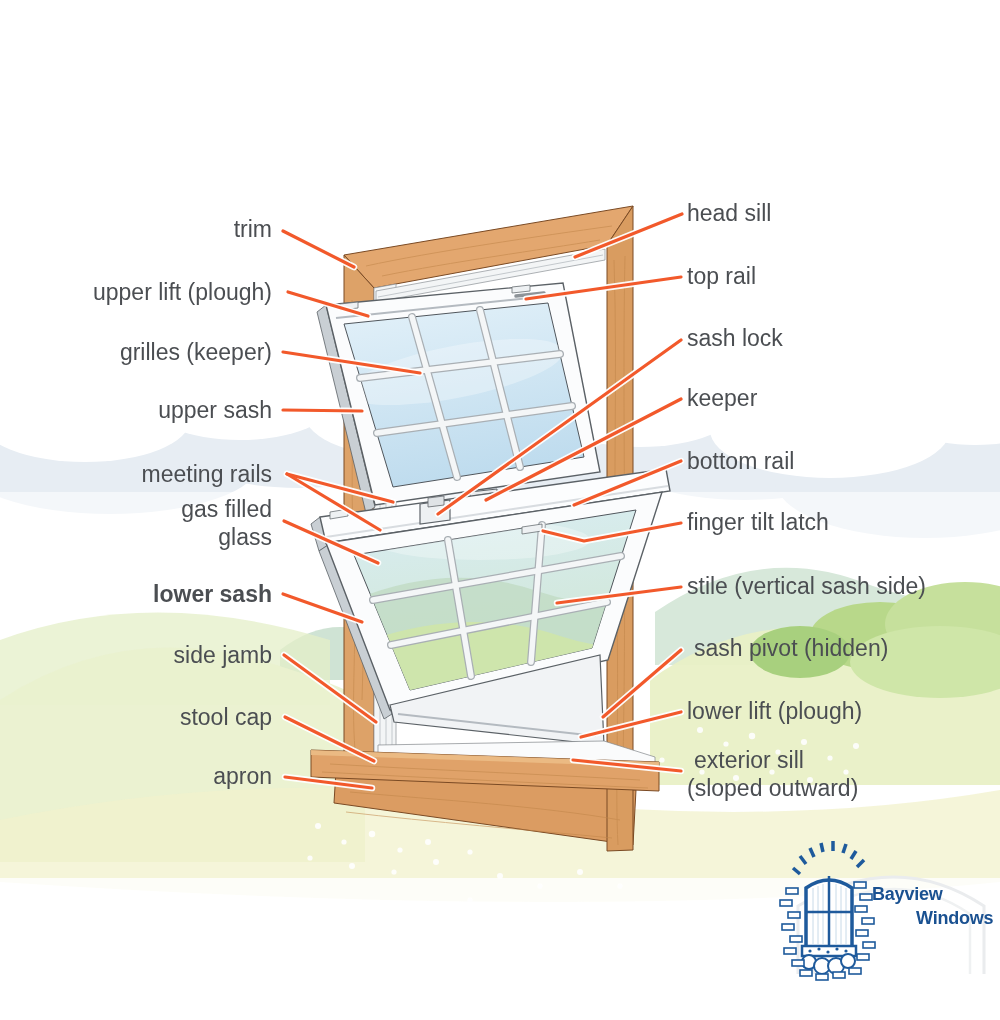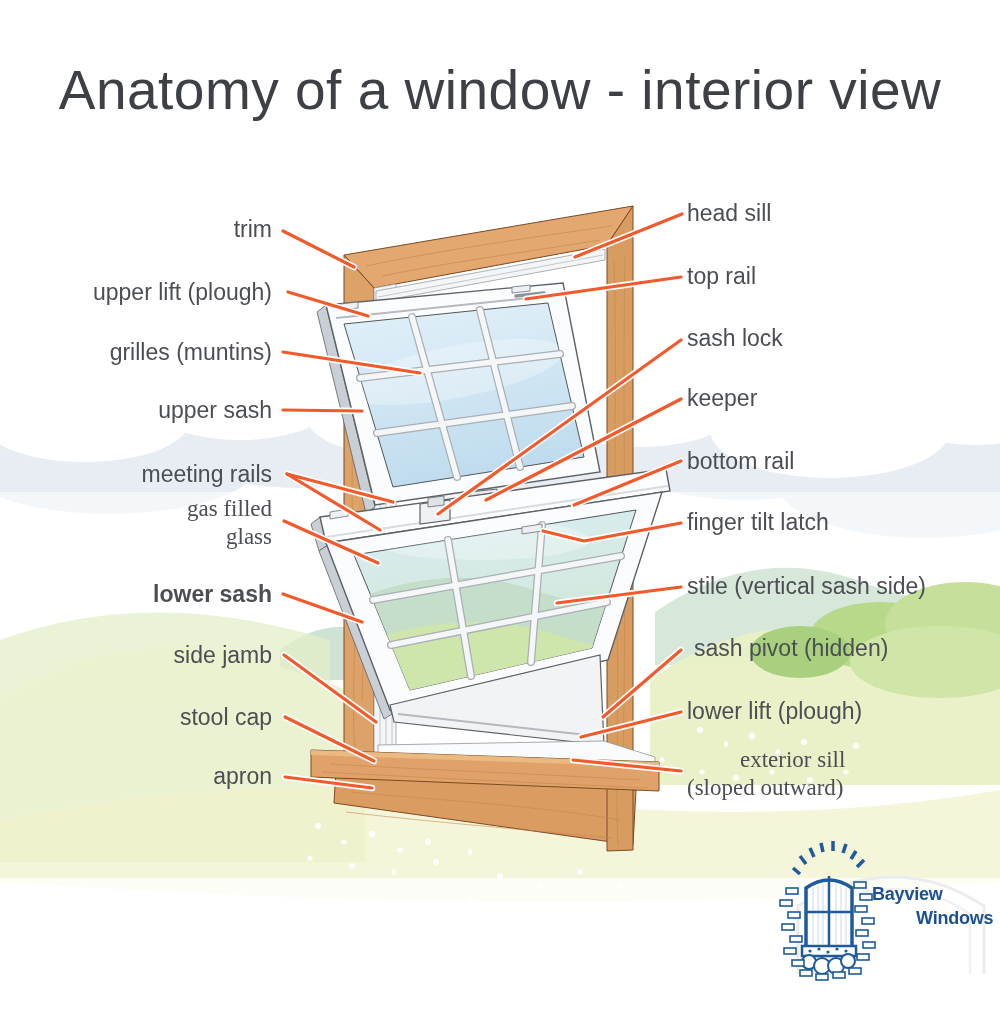--- a/index.html
+++ b/index.html
@@ -3,21 +3,21 @@
 <meta charset="utf-8">
 <style>
   html,body{margin:0;padding:0;background:#fff;}
   #canvas{position:relative;width:1000px;height:1020px;background:#ffffff;overflow:hidden;
           font-family:"Liberation Sans",sans-serif;}
   #art{position:absolute;left:0;top:0;width:1000px;height:1020px;}
   .page-title{position:absolute;top:58px;left:0;width:1000px;text-align:center;
               font-size:55px;font-weight:300;color:#3d4044;letter-spacing:.5px;}
   .lbl{position:absolute;font-size:23px;line-height:28px;color:#4b4e52;white-space:nowrap;}
   .lbl-l{text-align:right;}
-  .lbl span{display:block;font-family:Liberation Serif, serif;}
+  .lbl span{display:block;}
   .logo-text{position:absolute;font-size:18px;font-weight:bold;color:#1a5191;letter-spacing:-.2px;}
 </style>
 </head>
 <body>
 
 <div id="canvas">
 
 <svg id="art" viewBox="0 0 1000 1020" aria-hidden="true">
   <defs>
     <linearGradient id="gU" x1="0" y1="0" x2="0.25" y2="1">
@@ -306,25 +306,24 @@
       <rect x="863" y="942" width="12" height="6"></rect>
           <rect x="857" y="954" width="12" height="6"></rect>
       <rect x="800" y="970" width="12" height="6"></rect>
           <rect x="816" y="974" width="12" height="6"></rect>
       <rect x="833" y="972" width="12" height="6"></rect>
           <rect x="849" y="968" width="12" height="6"></rect>
     </g>
   </g>
 </svg>
 
-<div class="page-title">Anatomy of a window - interior view</div>
 
 <div class="lbl lbl-l" style="top:215px;right:728px;">trim</div>
 <div class="lbl lbl-l" style="top:278px;right:728px;">upper lift (plough)</div>
-<div class="lbl lbl-l" style="top:338px;right:728px;">grilles (muntins)</div>
+<div class="lbl lbl-l" style="top:338px;right:728px;">grilles (keeper)</div>
 <div class="lbl lbl-l" style="top:396px;right:728px;">upper sash</div>
 <div class="lbl lbl-l" style="top:460px;right:728px;">meeting rails</div>
 <div class="lbl lbl-l" style="top:495px;right:728px;">
   <span>gas filled</span>
   <span>glass</span>
 </div>
 <div class="lbl lbl-l" style="top:580px;right:728px;font-weight:bold;">lower sash</div>
 <div class="lbl lbl-l" style="top:641px;right:728px;">side jamb</div>
 <div class="lbl lbl-l" style="top:703px;right:728px;">stool cap</div>
 <div class="lbl lbl-l" style="top:762px;right:728px;">apron</div>
@@ -332,20 +331,20 @@
 <div class="lbl" style="top:199px;left:687px;">head sill</div>
 <div class="lbl" style="top:262px;left:687px;">top rail</div>
 <div class="lbl" style="top:324px;left:687px;">sash lock</div>
 <div class="lbl" style="top:384px;left:687px;">keeper</div>
 <div class="lbl" style="top:447px;left:687px;">bottom rail</div>
 <div class="lbl" style="top:508px;left:687px;">finger tilt latch</div>
 <div class="lbl" style="top:572px;left:687px;">stile (vertical sash side)</div>
 <div class="lbl" style="top:697px;left:687px;">lower lift (plough)</div>
 <div class="lbl" style="top:634px;left:694px;">sash pivot (hidden)</div>
 <div class="lbl" style="top:746px;left:687px;">
-  <span style="padding-left:7px;margin-left:46px;">exterior sill</span>
+  <span style="padding-left:7px;">exterior sill</span>
   <span>(sloped outward)</span>
 </div>
 
 <div class="logo-text" style="left:872px;top:884px;">Bayview</div>
 <div class="logo-text" style="left:888px;top:908px;margin-left:28px;">Windows</div>
 
 </div>
 
 </body></html>

